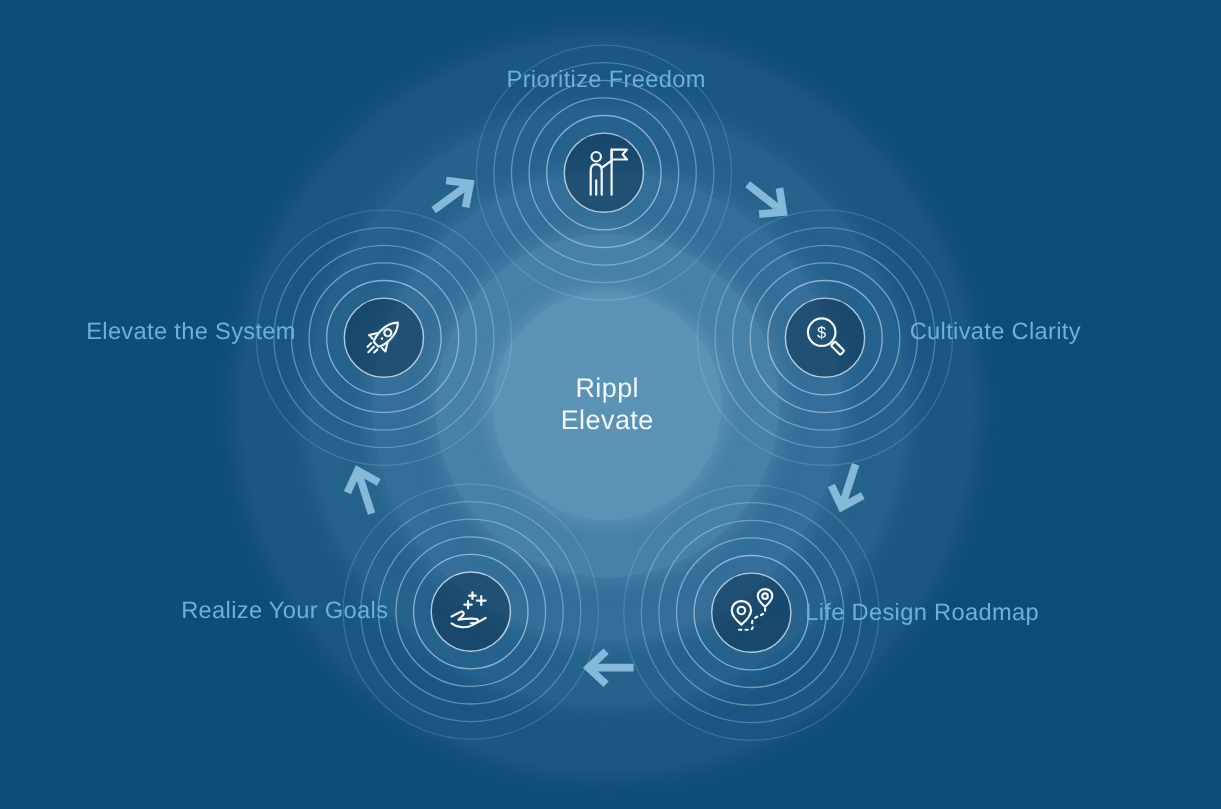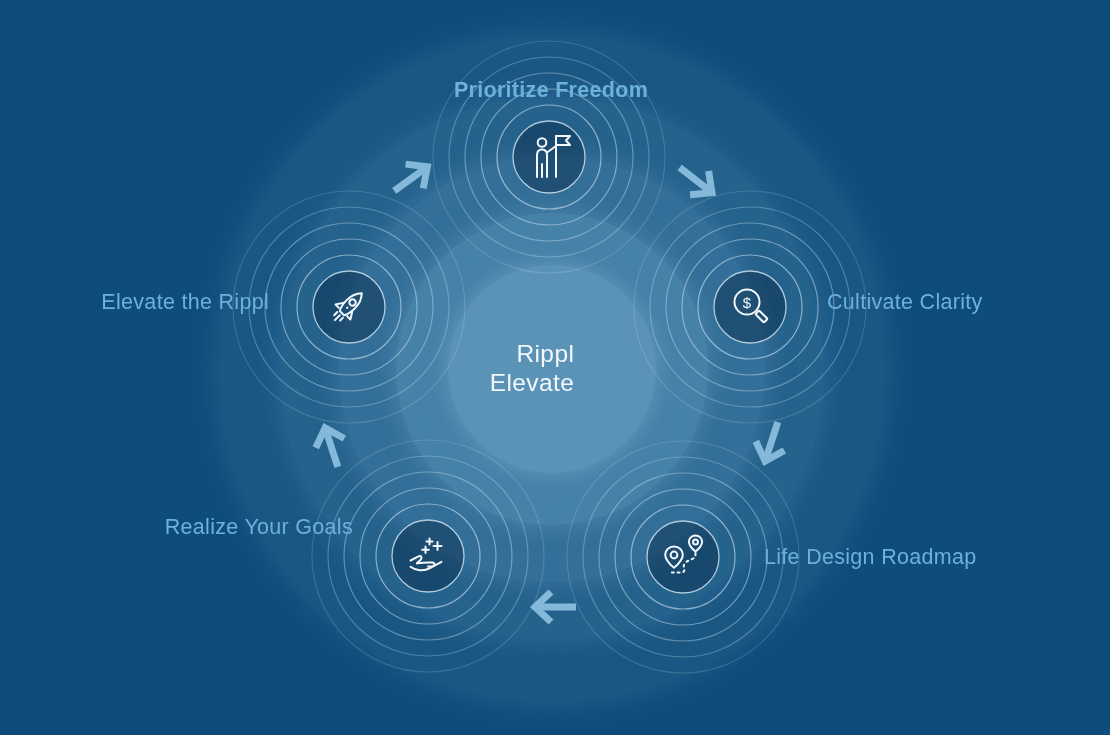--- a/index.html
+++ b/index.html
@@ -20,22 +20,22 @@
 
   .step-label{
     position:absolute;white-space:nowrap;color:#6cb1dc;font-size:21.5px;
     letter-spacing:.3px;z-index:6;
   }
   .lbl-center{transform:translate(-50%,-50%);}
   .lbl-left{transform:translate(0,-50%);}
   .lbl-right{transform:translate(-100%,-50%);}
 
   .center-title{
-    position:absolute;left:532px;top:369px;transform:translate(-50%,-50%);
-    color:#f2f8fb;font-size:24.5px;line-height:1.17;text-align:right;
+    position:absolute;left:552px;top:369px;transform:translate(-50%,-50%);
+    color:#f2f8fb;font-size:24.5px;line-height:1.17;text-align:center;
     letter-spacing:.4px;z-index:6;
   }
   .center-title span{display:block;}
 
   .flow-arrow{position:absolute;width:64px;height:64px;z-index:5;}
   .flow-arrow svg{display:block;}
 </style>
 </head>
 <body>
 
@@ -178,24 +178,24 @@
           <path d="M-5.8,1 L-10.5,8.5 L-5.8,8.5"></path>
           <path d="M5.8,1 L10.5,8.5 L5.8,8.5"></path>
           <path d="M-4,12.5 V17"></path>
           <path d="M0,13 V20"></path>
           <path d="M4,12.5 V16.5"></path>
         </g>
       </svg>
     </span>
   </div>
 
-  <div class="step-label lbl-center" style="left:551px;top:90px;font-weight:bold;">Prioritize Freedom</div>
+  <div class="step-label lbl-center" style="left:551px;top:73px;">Prioritize Freedom</div>
   <div class="step-label lbl-left" style="left:827px;top:302px;">Cultivate Clarity</div>
-  <div class="step-label lbl-left" style="left:764px;top:557px;">Life Design Roadmap</div>
-  <div class="step-label lbl-right" style="left:353px;top:527px;">Realize Your Goals</div>
-  <div class="step-label lbl-right" style="left:269px;top:302px;">Elevate the Rippl</div>
+  <div class="step-label lbl-left" style="left:732px;top:557px;">Life Design Roadmap</div>
+  <div class="step-label lbl-right" style="left:353px;top:555px;">Realize Your Goals</div>
+  <div class="step-label lbl-right" style="left:269px;top:302px;">Elevate the System</div>
 
   <div class="center-title">
     <span>Rippl</span>
     <span>Elevate</span>
   </div>
 
 </div>
 
 </body></html>

